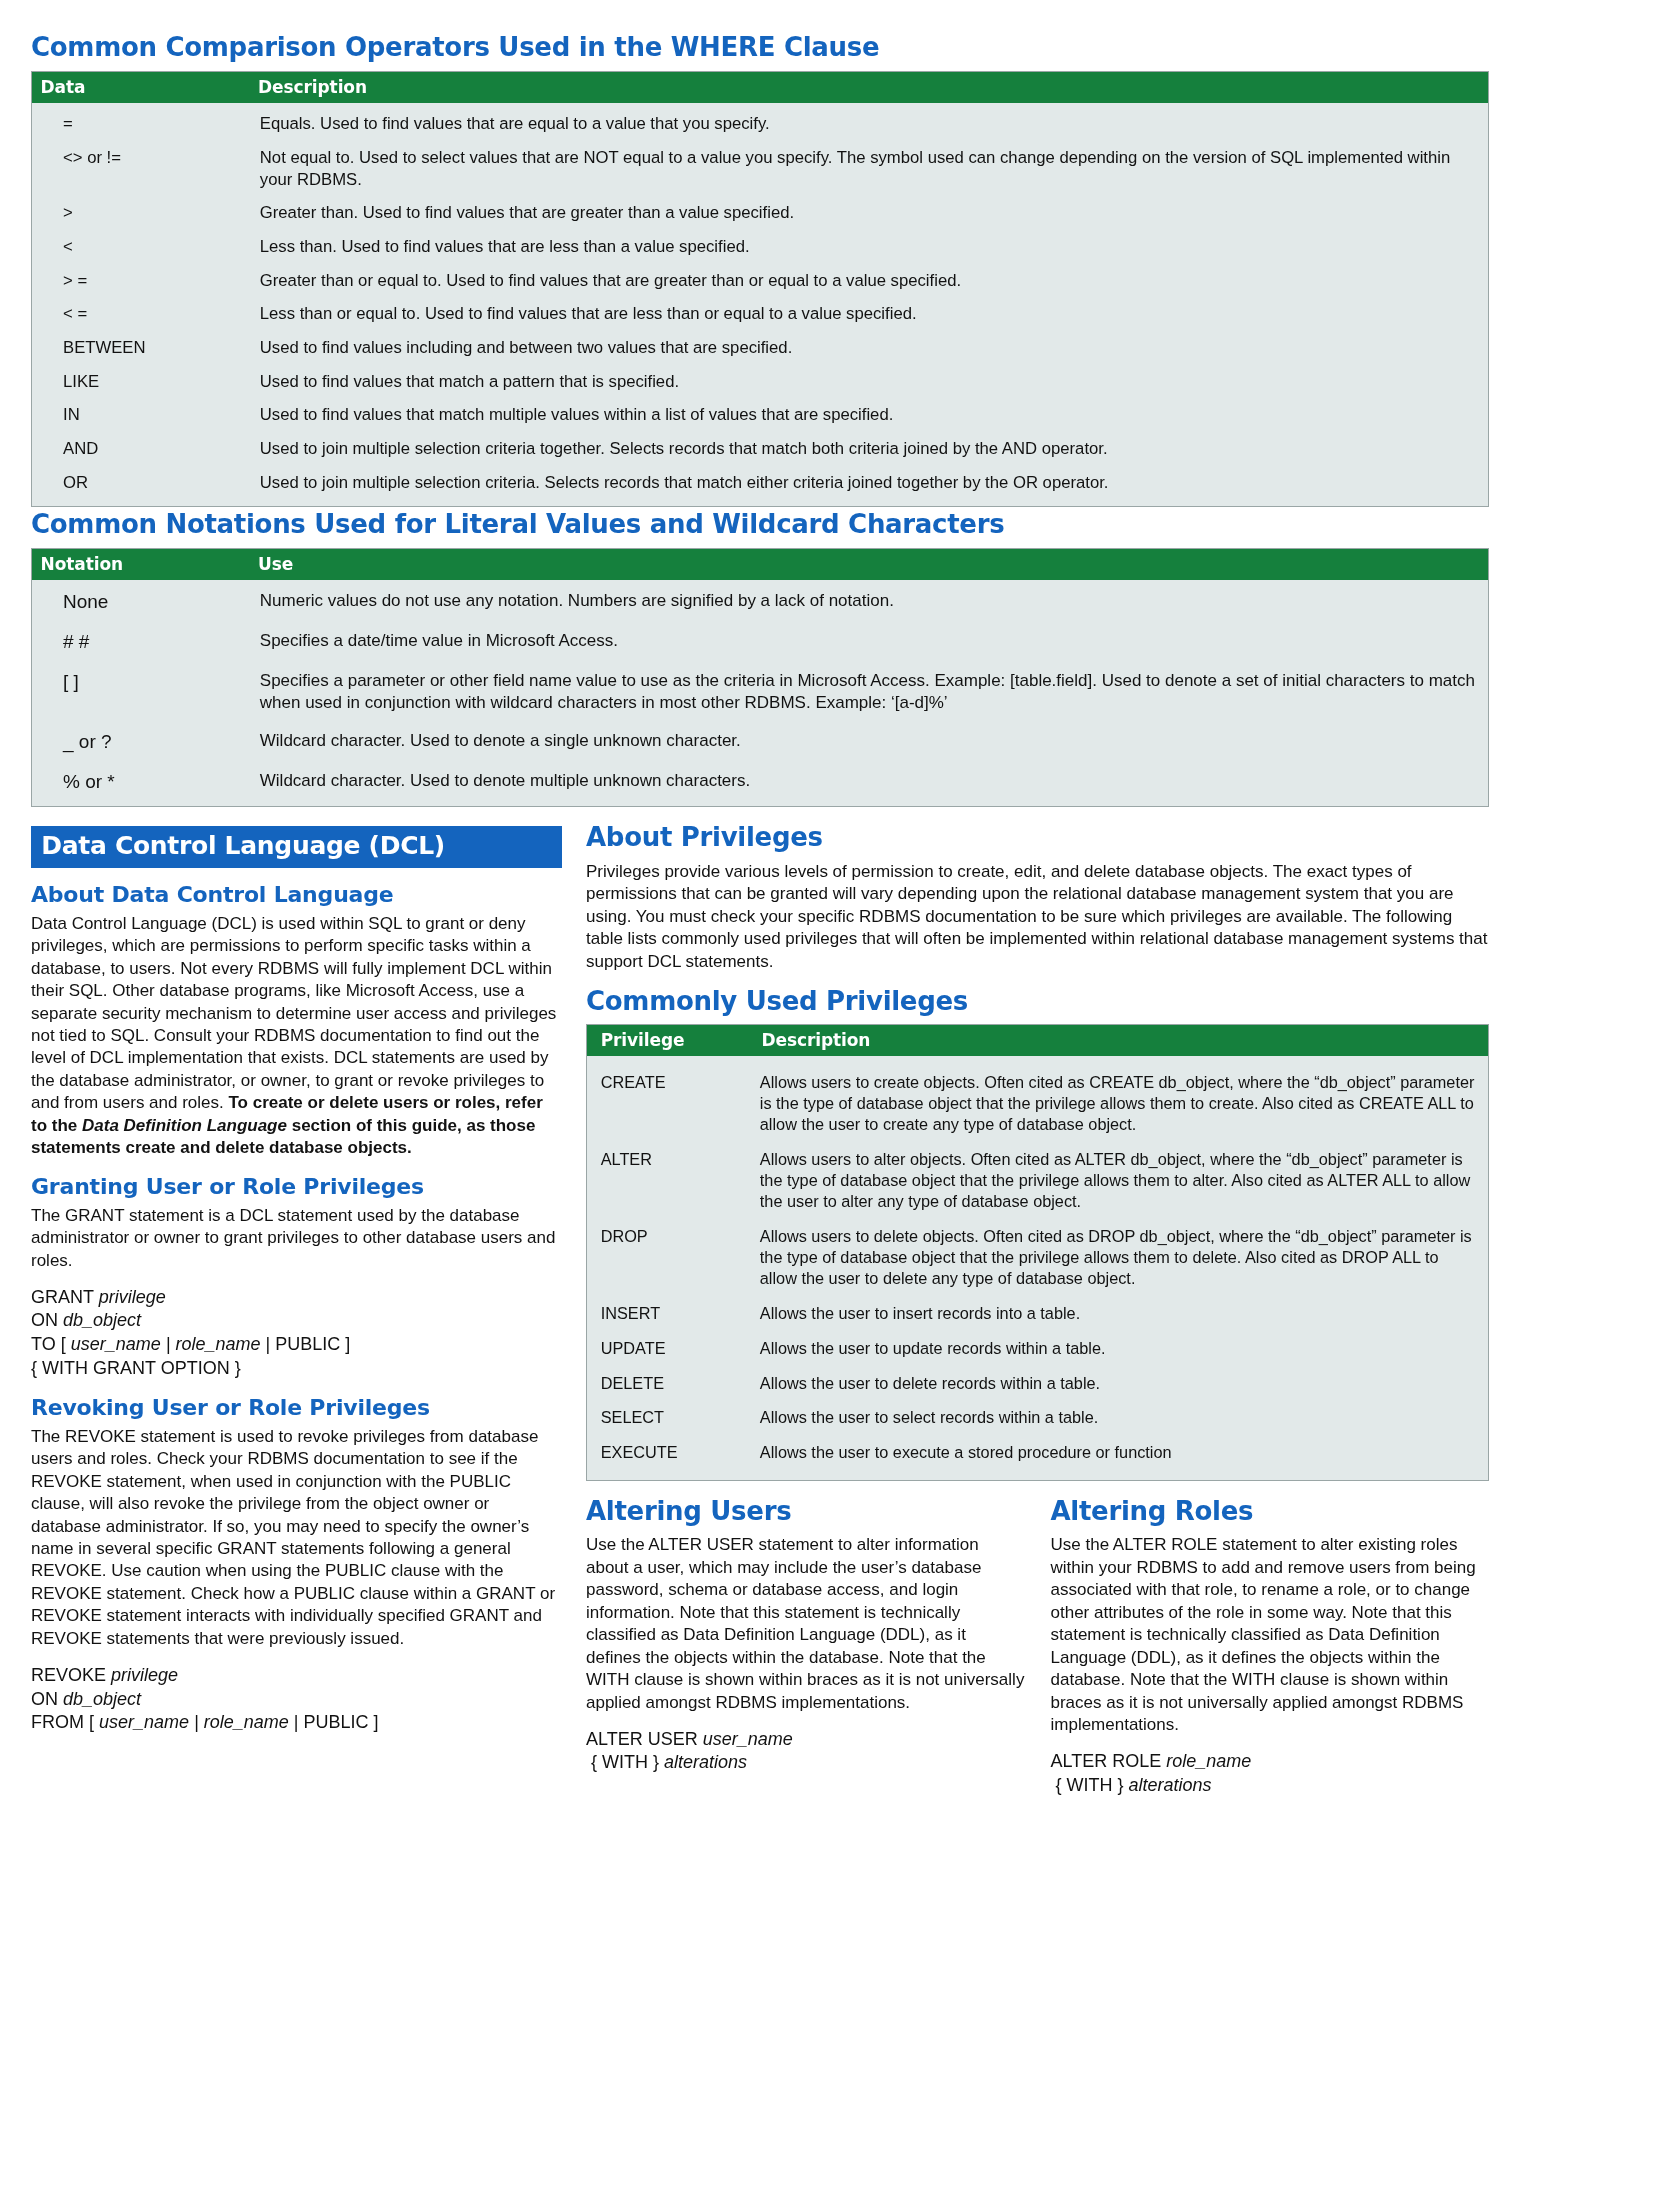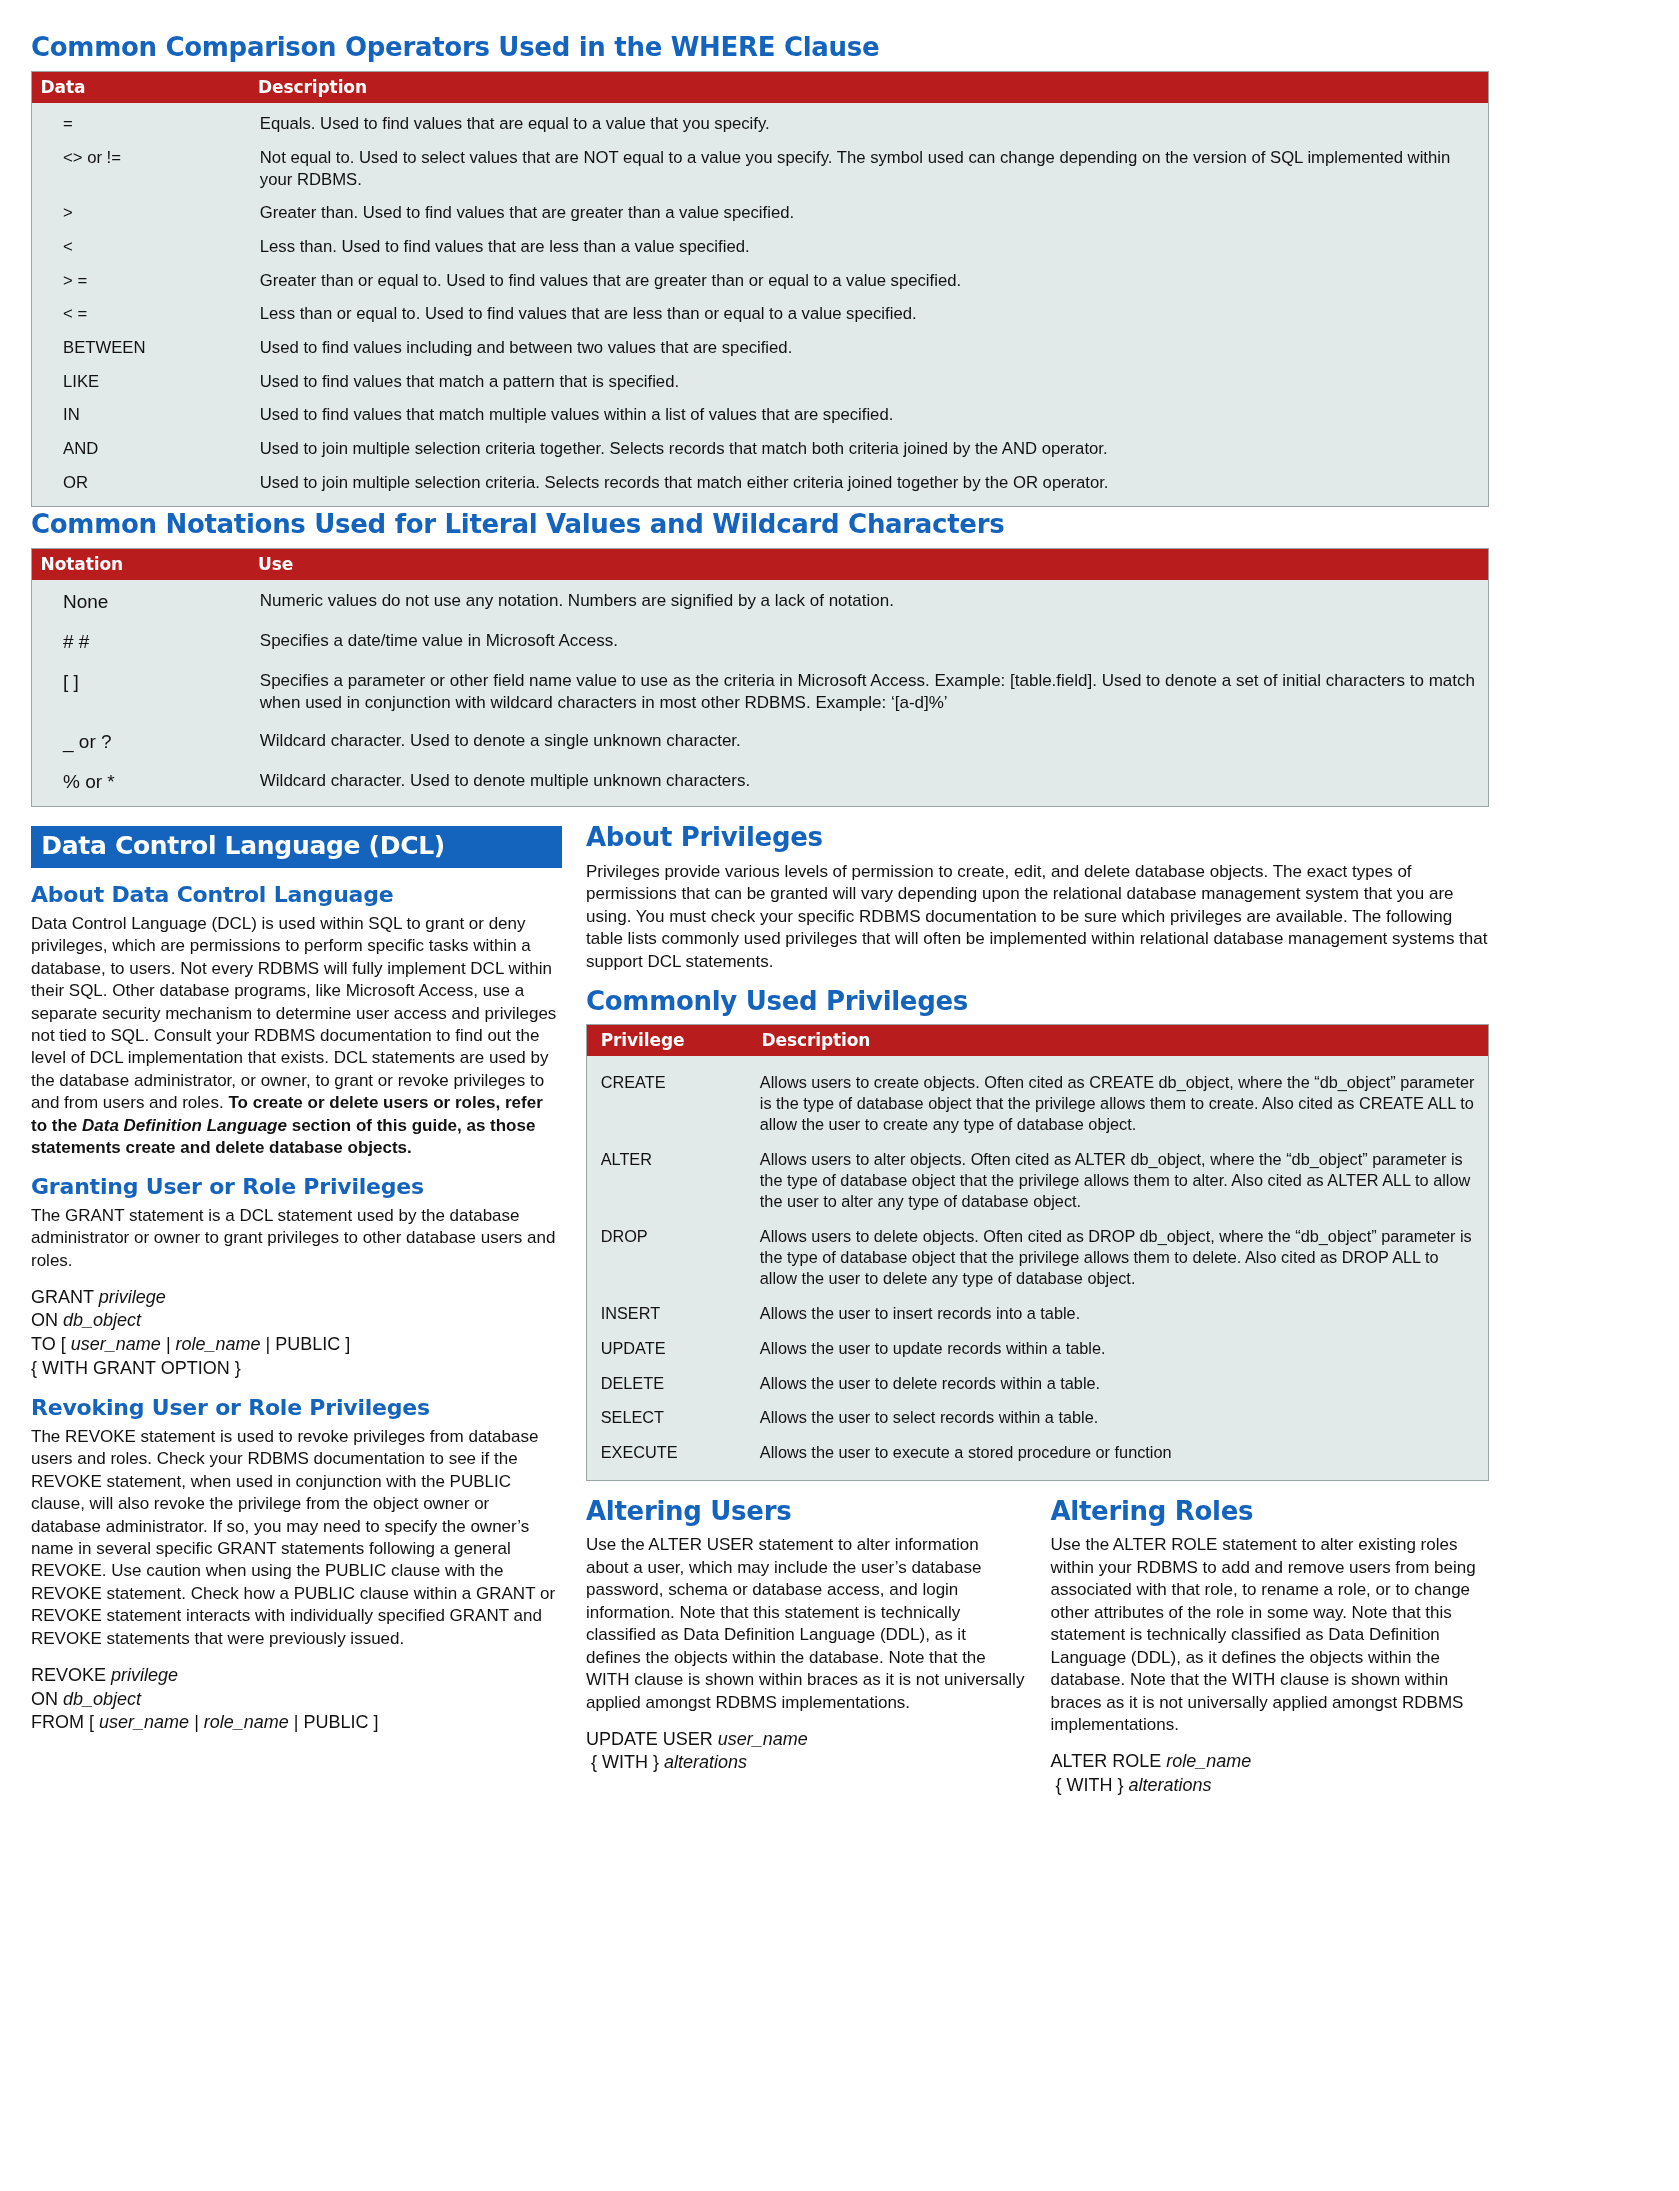--- a/index.html
+++ b/index.html
@@ -53,21 +53,21 @@
 
   
   table.sheet {
     width: 100%;
     border-collapse: collapse;
     background: #e2e9e9;
     border: 0.9px solid #9aa6a6;
     margin-bottom: 3.4px;
   }
   table.sheet thead th {
-    background: #b91c1c;
+    background: #15803d;
     color: #ffffff;
     font-family: "DejaVu Sans", sans-serif;
     font-size: 17px;
     font-weight: bold;
     text-align: left;
     padding: 5.1px 8.6px 6px 8.6px;
     letter-spacing: -0.1px;
     border: none;
   }
   table.sheet tbody td {
@@ -295,21 +295,21 @@
               <td class="key">EXECUTE</td>
               <td>Allows the user to execute a stored procedure or function</td>
             </tr>
           </tbody>
       </table>
 
       <div class="subcols">
         <div class="subcol">
           <h2 class="section-title" style="margin-top:0;">Altering Users</h2>
           <p class="body">Use the ALTER USER statement to alter information about a user, which may include the user’s database password, schema or database access, and login information. Note that this statement is technically classified as Data Definition Language (DDL), as it defines the objects within the database. Note that the WITH clause is shown within braces as it is not universally applied amongst RDBMS implementations.</p>
-          <div class="syntax"><div><span>UPDATE USER </span><span class="var">user_name</span></div><div><span> { WITH } </span><span class="var">alterations</span></div></div>
+          <div class="syntax"><div><span>ALTER USER </span><span class="var">user_name</span></div><div><span> { WITH } </span><span class="var">alterations</span></div></div>
         </div>
 
         <div class="subcol">
           <h2 class="section-title" style="margin-top:0;">Altering Roles</h2>
           <p class="body">Use the ALTER ROLE statement to alter existing roles within your RDBMS to add and remove users from being associated with that role, to rename a role, or to change other attributes of the role in some way. Note that this statement is technically classified as Data Definition Language (DDL), as it defines the objects within the database. Note that the WITH clause is shown within braces as it is not universally applied amongst RDBMS implementations.</p>
           <div class="syntax"><div><span>ALTER ROLE </span><span class="var">role_name</span></div><div><span> { WITH } </span><span class="var">alterations</span></div></div>
         </div>
       </div>
 
     </div>

